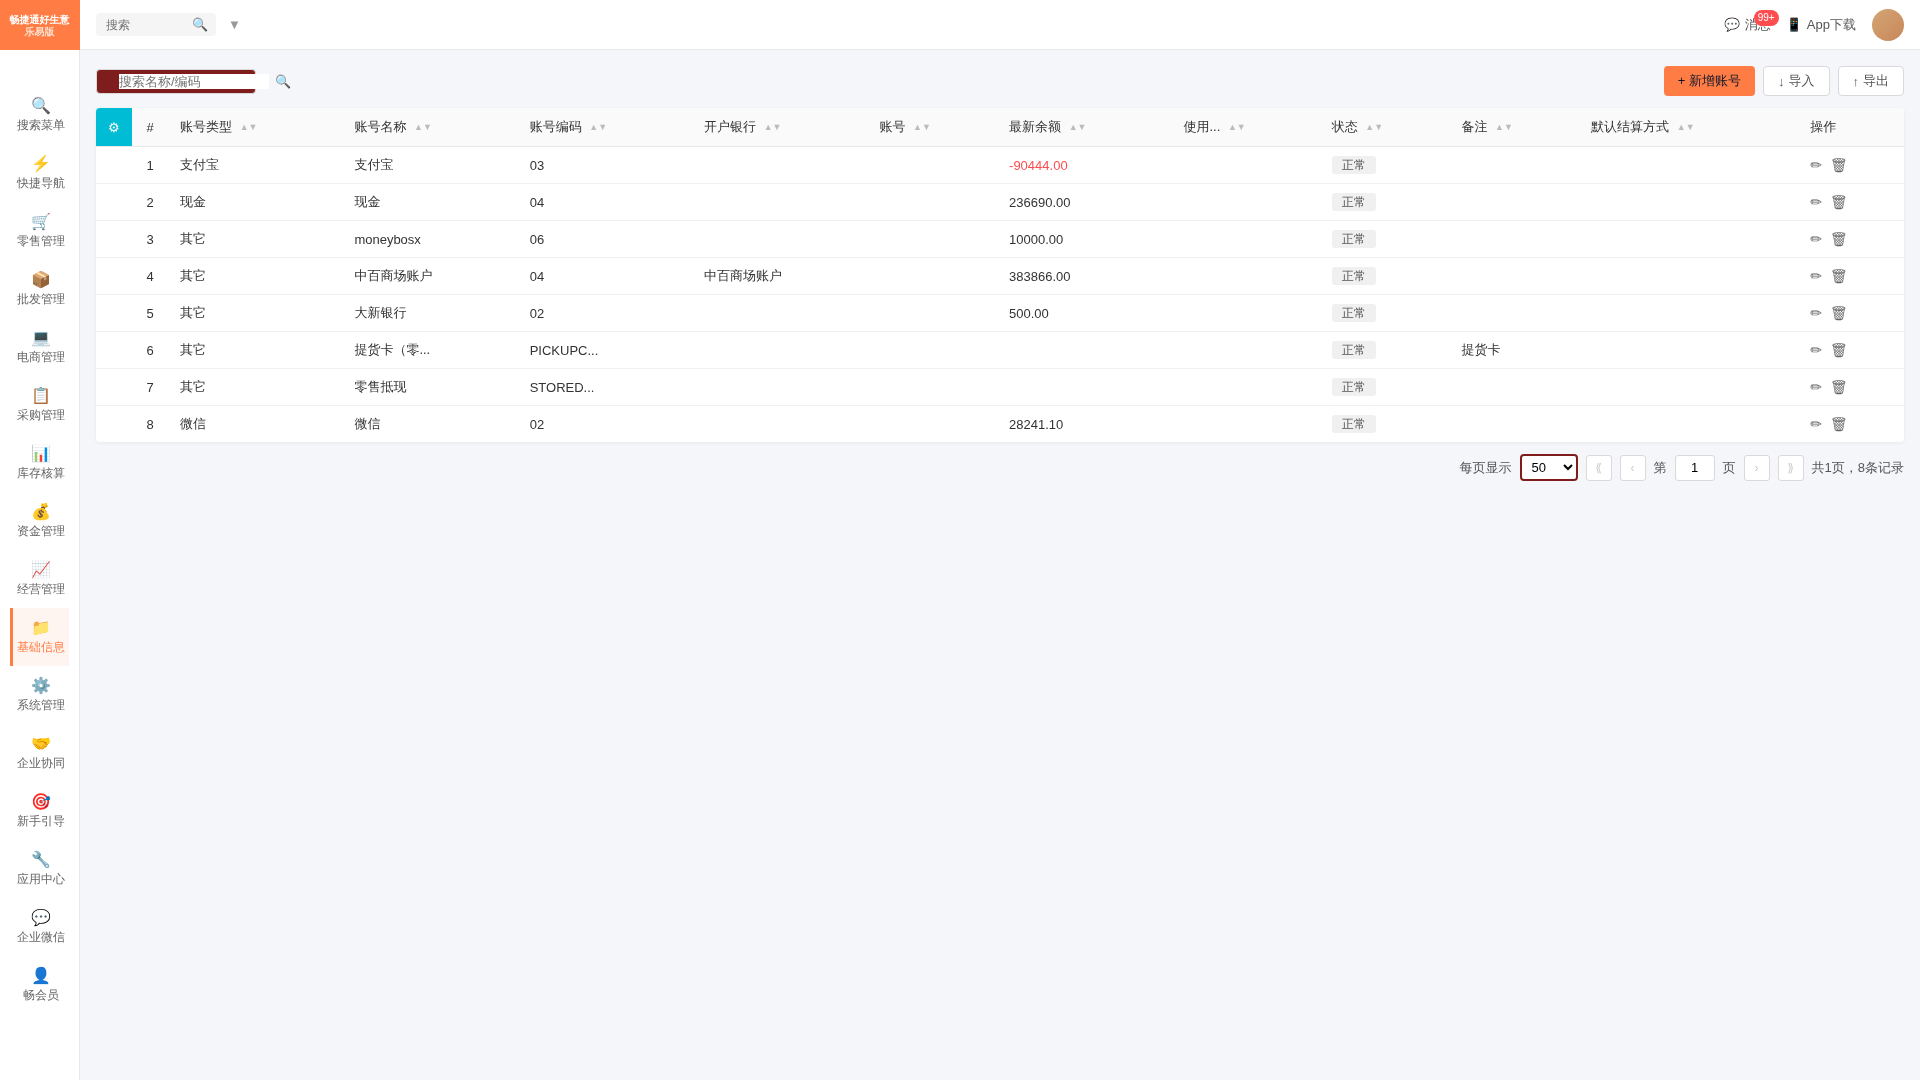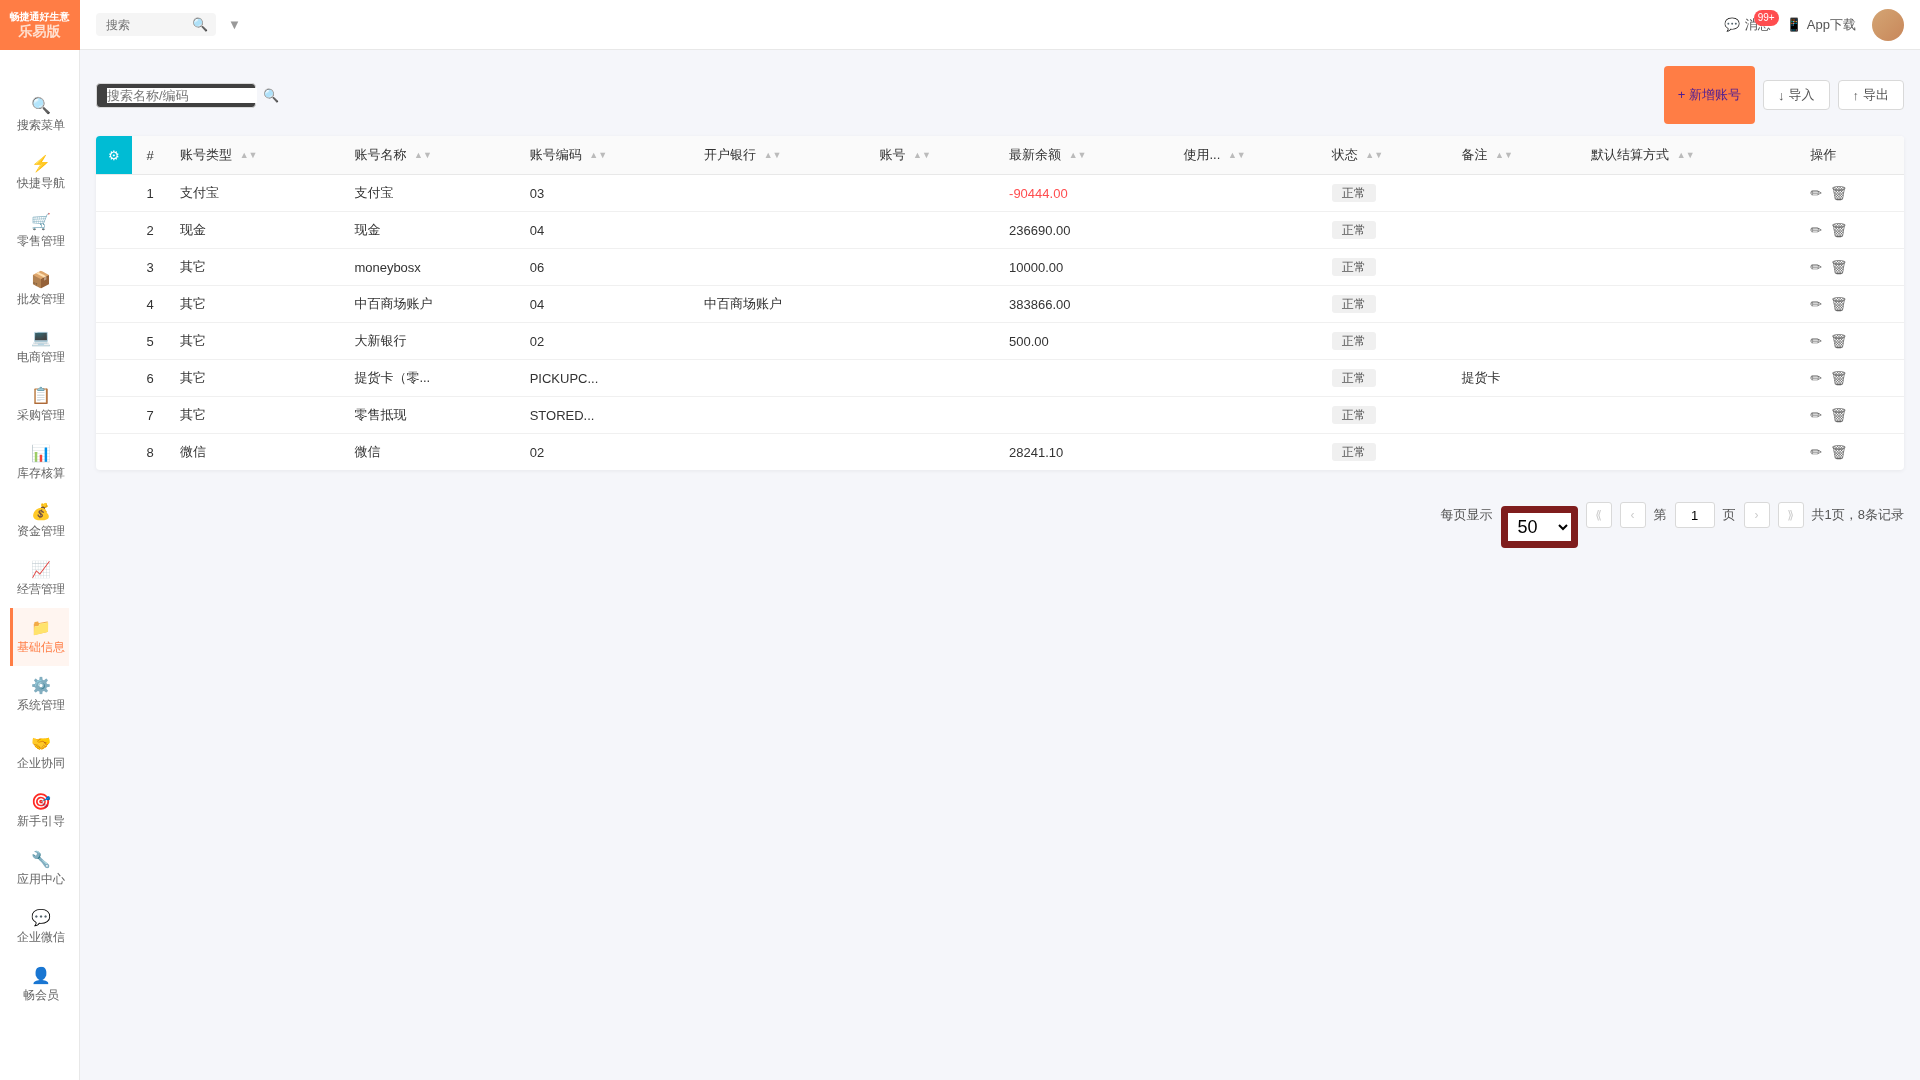--- a/index.html
+++ b/index.html
@@ -173,43 +173,43 @@
       display: flex;
       align-items: center;
       justify-content: space-between;
       margin-bottom: 12px;
     }
     .search-box {
       display: flex;
       align-items: center;
       border: 1px solid #d9d9d9;
       border-radius: 4px;
-      background: #404040;
-      padding: 4px 10px;
+      background: #7f1d1d;
+      padding: 4px 22px;
       gap: 6px;
       width: 160px;
     }
     .search-box input {
       border: none;
       outline: none;
       font-size: 13px;
       color: #999;
       width: 150px;
     }
     .toolbar-right {
       display: flex;
       align-items: center;
       gap: 8px;
     }
     .btn-primary {
       background: #ff7d45;
-      color: #4c1d95;
+      color: #0f172a;
       border: none;
       border-radius: 4px;
-      padding: 20px 14px;
+      padding: 6px 14px;
       font-size: 13px;
       cursor: pointer;
       display: flex;
       align-items: center;
       gap: 4px;
     }
     .btn-default {
       background: #fff;
       color: #555;
       border: 1px solid #d9d9d9;
@@ -290,27 +290,26 @@
     .pagination-bar {
       display: flex;
       align-items: center;
       justify-content: flex-end;
       padding: 12px 0 0 0;
       gap: 8px;
       font-size: 13px;
       color: #555;
     }
     .page-size-select {
-      border: 7px solid #7f1d1d;
+      border: 2px solid #7f1d1d;
       border-radius: 4px;
       padding: 3px 6px;
-      font-size: 18px;
+      font-size: 13px;
       background: #fff;
       cursor: pointer;
-      margin-top: 24px;
     }
     .page-nav-btn {
       width: 26px;
       height: 26px;
       border: 1px solid #d9d9d9;
       background: #fff;
       border-radius: 3px;
       display: flex;
       align-items: center;
       justify-content: center;
@@ -334,21 +333,21 @@
       color: #fff !important;
     }
   </style>
 </head>
 <body>
 
 <div class="sidebar">
   <div class="sidebar-logo">
     <div class="sidebar-logo-inner">
       <div style="font-size:10px; line-height:1.3;">畅捷通好生意</div>
-      <div style="font-size:14px; color:#ffe0d0;">乐易版</div>
+      <div style="font-size:10px; color:#ffe0d0;">乐易版</div>
     </div>
   </div>
 
   <div id="sidebar-items-container">
       <div class="sidebar-item"><span class="s-icon">🔍</span><span>搜索菜单</span></div>
       <div class="sidebar-item"><span class="s-icon">⚡</span><span>快捷导航</span></div>
       <div class="sidebar-item"><span class="s-icon">🛒</span><span>零售管理</span></div>
       <div class="sidebar-item"><span class="s-icon">📦</span><span>批发管理</span></div>
       <div class="sidebar-item"><span class="s-icon">💻</span><span>电商管理</span></div>
       <div class="sidebar-item"><span class="s-icon">📋</span><span>采购管理</span></div>

